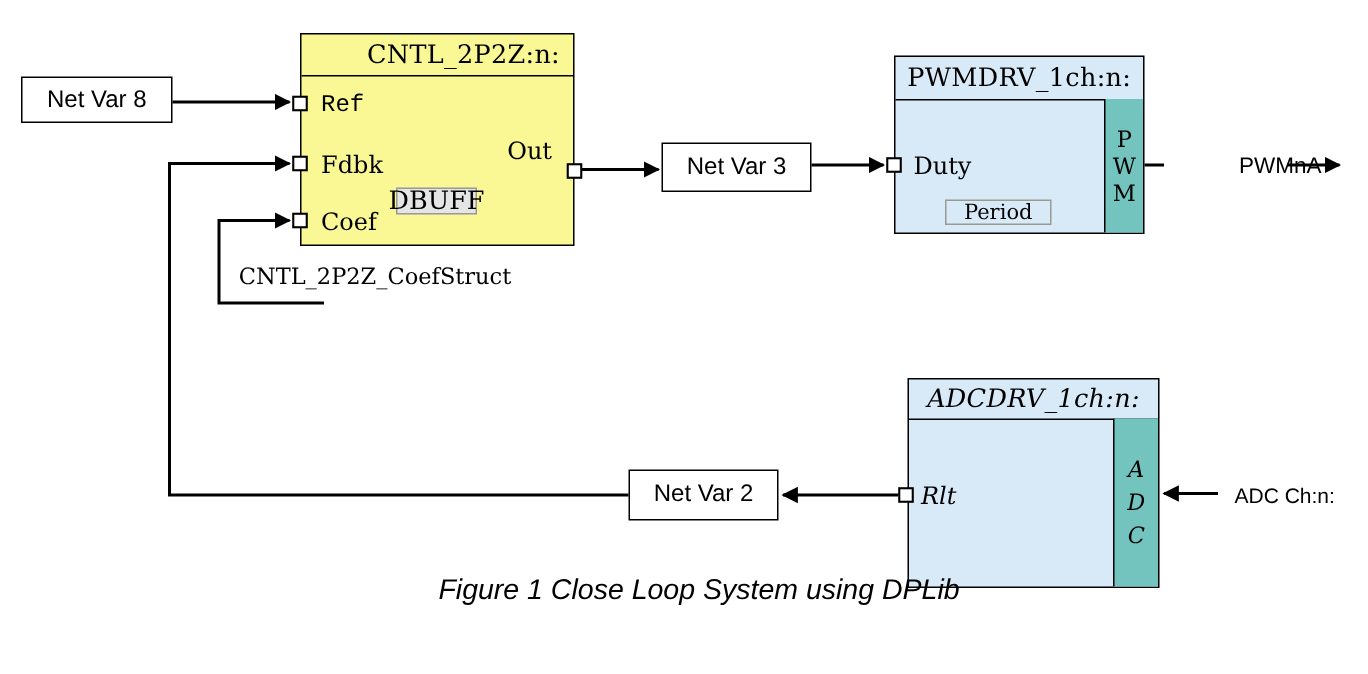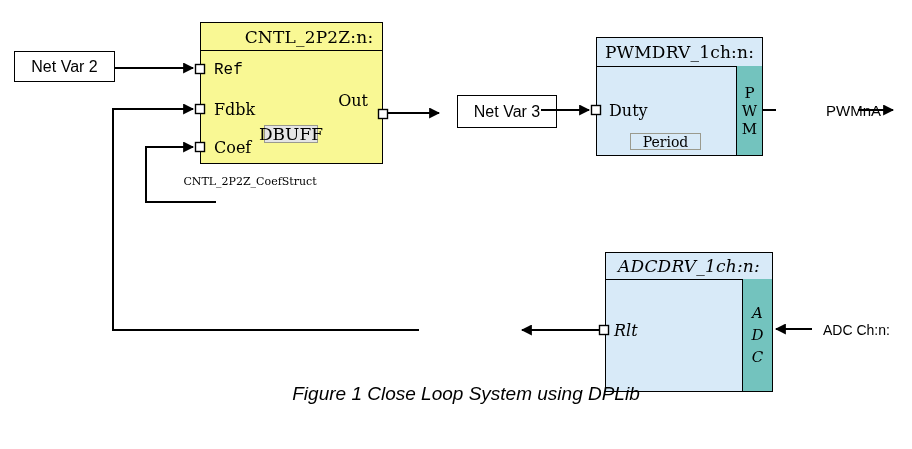--- a/index.html
+++ b/index.html
@@ -60,24 +60,25 @@
   <div class="block" style="left:605px;top:252px;width:168px;height:140px;background:#D8EAF8;font-style:italic;">
     <div class="block-header" style="height:26px;">ADCDRV_1ch:n:</div>
     <div class="side-strip" style="left:136px;top:26px;right:0;bottom:0;background:#73C3BE;">
       <div class="ltr" style="line-height:22px;">A</div>
       <div class="ltr" style="line-height:22px;">D</div>
       <div class="ltr" style="line-height:22px;">C</div>
     </div>
     <div class="port-label" style="left:8px;top:70px;">Rlt</div>
   </div>
 
-  <div class="netvar" style="left:14px;top:51px;width:101px;height:31px;">Net Var 2</div>
-  <div class="netvar" style="left:457px;top:95px;width:100px;height:33px;">Net Var 3</div>
+  <div class="netvar" style="left:14px;top:51px;width:101px;height:31px;">Net Var 8</div>
+  <div class="netvar" style="left:441px;top:95px;width:100px;height:33px;">Net Var 3</div>
+  <div class="netvar" style="left:419px;top:313px;width:100px;height:34px;">Net Var 2</div>
 
-  <div class="abs" style="left:150px;top:175px;width:200px;text-align:center;font-size:11px;color:#000;">CNTL_2P2Z_CoefStruct</div>
+  <div class="abs" style="left:150px;top:175px;width:200px;text-align:center;font-size:15px;color:#000;">CNTL_2P2Z_CoefStruct</div>
 
   <div class="sans-label" style="left:782px;top:102px;font-size:15px;margin-left:44px;">PWMnA</div>
   <div class="sans-label" style="left:823px;top:322px;font-size:14px;">ADC Ch:n:</div>
 
   <div id="caption">Figure 1 Close Loop System using DPLib</div>
 
   <svg class="wires" viewBox="0 0 912 449">
     <defs>
       <marker id="arr" viewBox="0 0 10 10" refX="9" refY="5" markerWidth="11" markerHeight="11" orient="auto" markerUnits="userSpaceOnUse">
         <path d="M0,0 L10,5 L0,10 z" fill="#000"></path>

